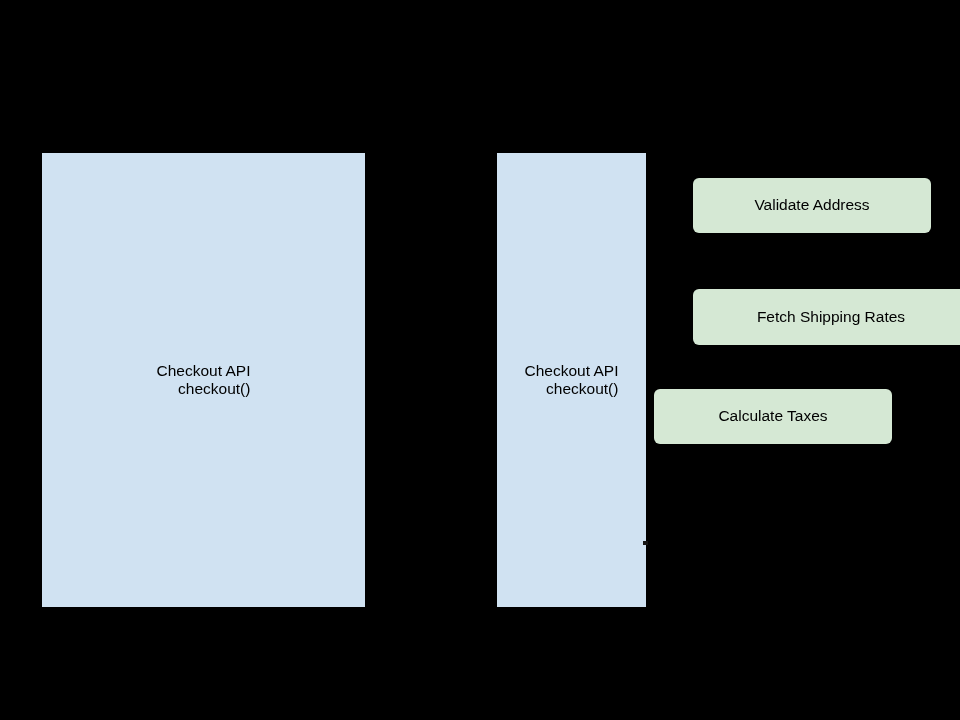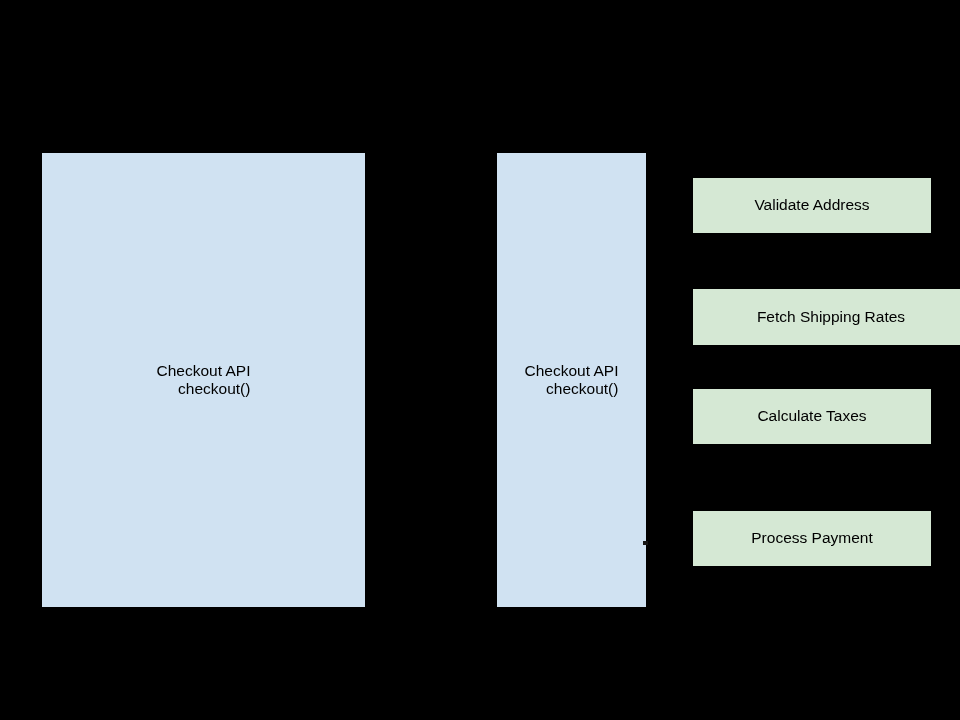--- a/index.html
+++ b/index.html
@@ -33,20 +33,21 @@
     overflow: hidden;
   }
   .lifeline-box {
     background: #d0e2f2;
     font-size: 15.5px;
     text-align: right;
   }
   .activity-box {
     background: #d5e8d4;
     font-size: 15.5px;
+    border-radius: 6px;
   }
   .node-label {
     display: block;
     padding: 0 4px;
   }
   .arrow-stub {
     position: absolute;
     width: 5px;
     height: 4px;
     background: #161616;
@@ -68,23 +69,20 @@
   </div>
 
   <div class="node activity-box" style="left:693px; top:178px; width:238px; height:55px;">
     <span class="node-label">Validate Address</span>
   </div>
 
   <div class="node activity-box" style="left:693px; top:289px; width:276px; height:56px;">
     <span class="node-label">Fetch Shipping Rates</span>
   </div>
 
-  <div class="node activity-box" style="left:693px; top:389px; width:238px; height:55px;">
+  <div class="node activity-box" style="left:654px; top:389px; width:238px; height:55px;">
     <span class="node-label">Calculate Taxes</span>
   </div>
 
-  <div class="node activity-box" style="left:693px; top:511px; width:238px; height:55px;">
-    <span class="node-label">Process Payment</span>
-  </div>
 
   <div class="arrow-stub" style="left:643px; top:541px;"></div>
 
 </div>
 
 </body></html>

